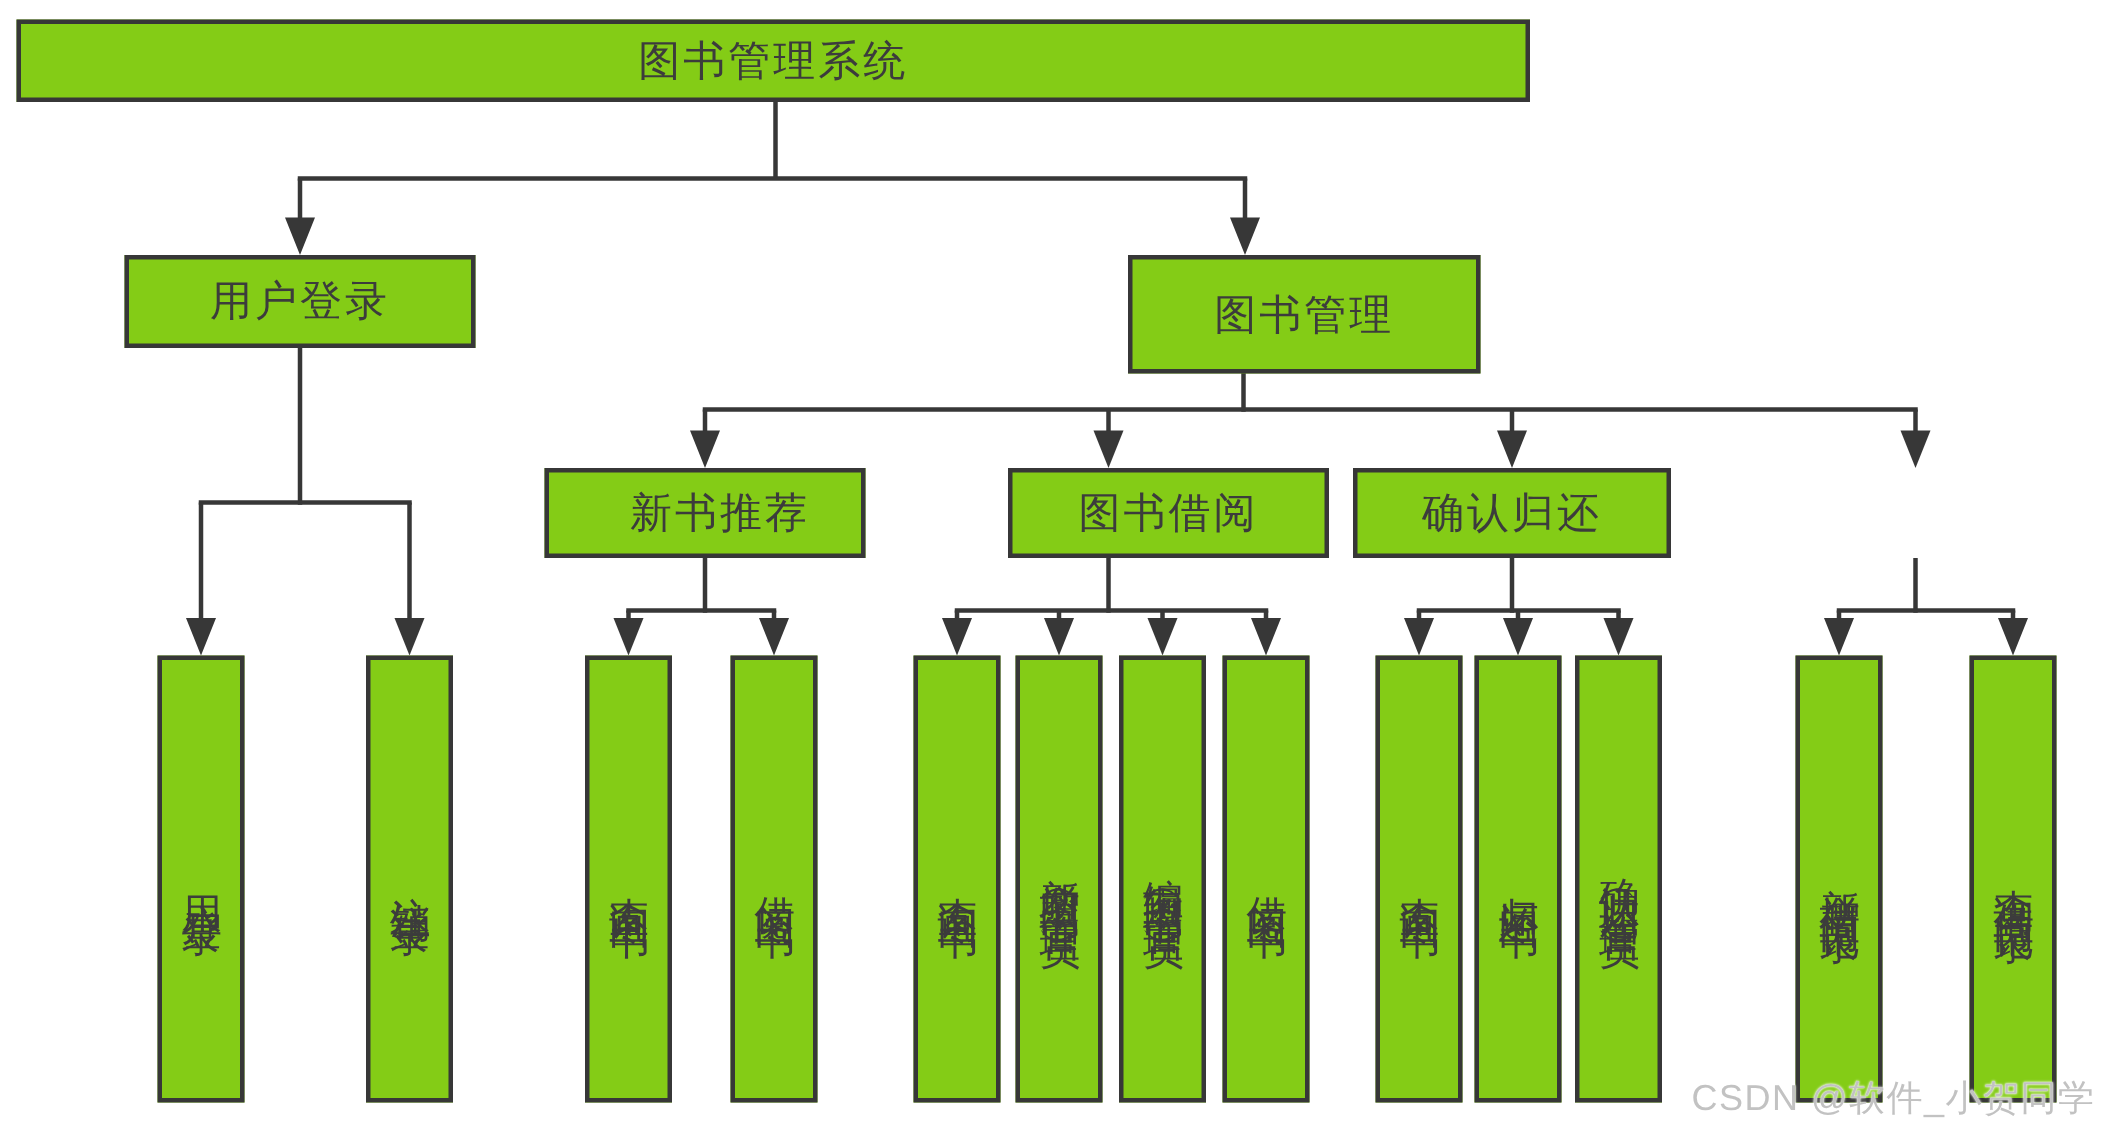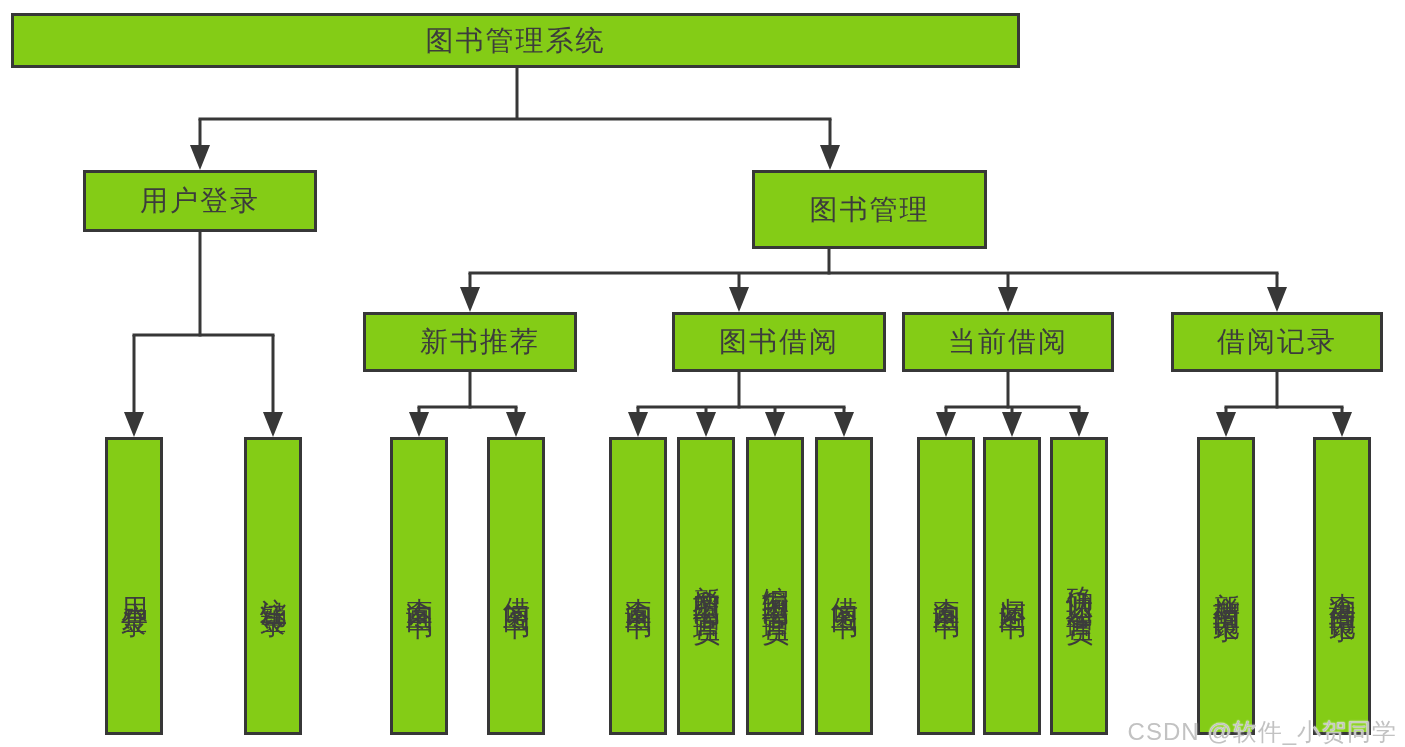--- a/index.html
+++ b/index.html
@@ -132,22 +132,21 @@
     <polygon points="1332,412 1352,412 1342,437" stroke="none"></polygon>
   </svg>
 
   <div class="node hbox" style="left:11px; top:13px; width:1009px; height:55px;">图书管理系统</div>
 
   <div class="node hbox" style="left:83px; top:170px; width:234px; height:62px;">用户登录</div>
   <div class="node hbox" style="left:712px; top:170px; width:235px; height:79px;margin-left:40px;">图书管理</div>
 
   <div class="node hbox" style="left:363px; top:312px; width:214px; height:60px;padding-left:20px;">新书推荐</div>
   <div class="node hbox" style="left:632px; top:312px; width:214px; height:60px;margin-left:40px;">图书借阅</div>
-  <div class="node hbox" style="left:902px; top:312px; width:212px; height:60px;">当前借阅</div>
-  <div class="node hbox" style="left:1171px; top:312px; width:212px; height:60px;">借阅记录</div>
+  <div class="node hbox" style="left:902px; top:312px; width:212px; height:60px;">确认归还</div>
 
   <div class="node vbox" style="left:105px; top:437px; width:58px; height:298px;">
     <span class="vtext">用户登录</span>
   </div>
   <div class="node vbox" style="left:244px; top:437px; width:58px; height:298px;">
     <span class="vtext">注销登录</span>
   </div>
 
   <div class="node vbox" style="left:390px; top:437px; width:58px; height:298px;">
     <span class="vtext">查询图书</span>

